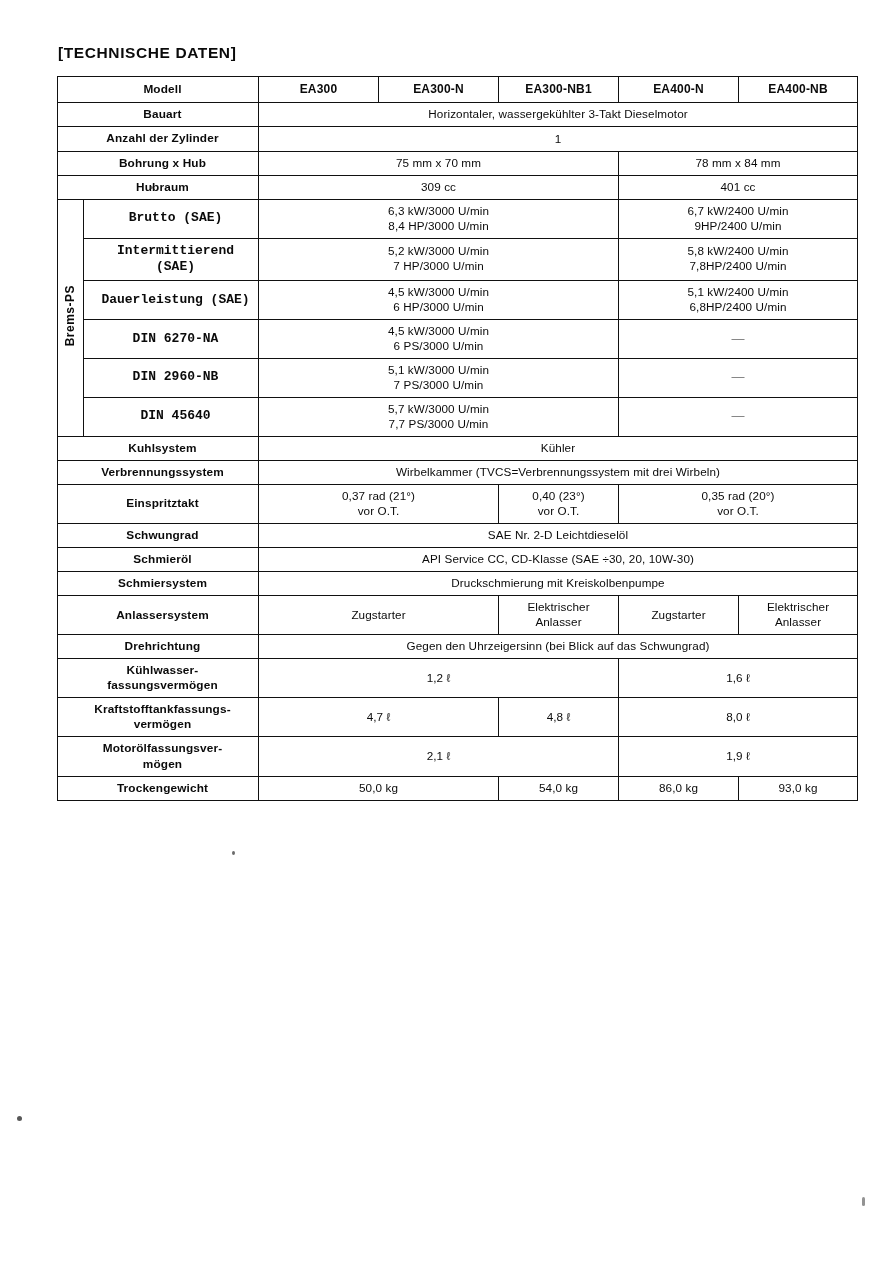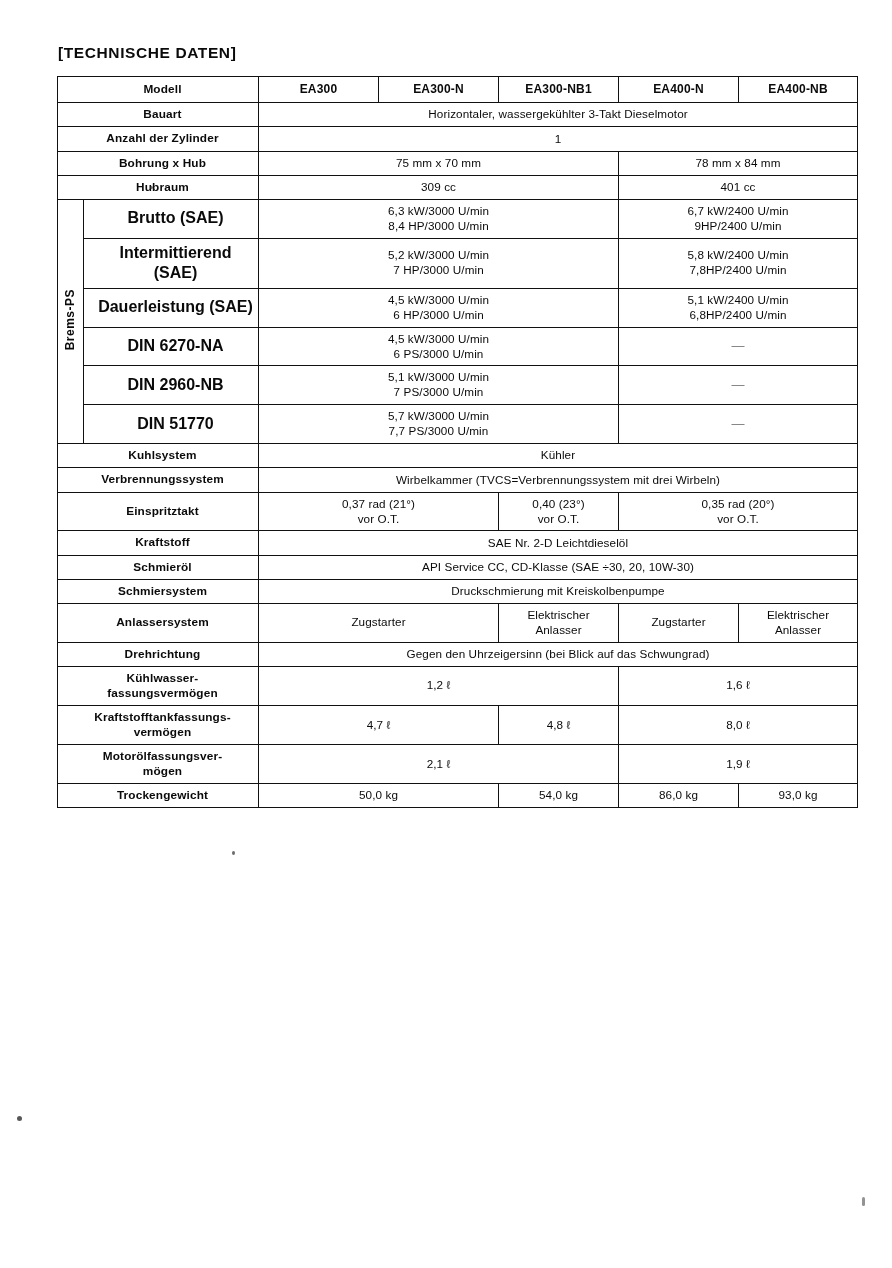--- a/index.html
+++ b/index.html
@@ -66,21 +66,22 @@
     font-weight: bold;
     padding: 4px 0 4px 9px !important;
     font-size: 11.8px;
     letter-spacing: 0.15px;
     margin-top: 48px;
   }
   .lbl-sub {
     text-align: left;
     font-weight: bold;
     padding: 4px 0 4px 9px !important;
-    font-size: 16px;
+    font-size: 13px;
+    font-family: Liberation Mono, monospace;
   }
   .val {
     padding: 4px 3px !important;
     font-size: 11.7px;
     letter-spacing: 0.1px;
   }
   .val.model {
     font-weight: bold;
     font-size: 12px;
     padding: 5px 19px !important;
@@ -207,21 +208,21 @@
         </tr>
 
         <tr>
           <td class="lbl-sub two-line">DIN 2960-NB</td>
           <td class="val two-line" colspan="3">5,1 kW/3000 U/min
 7 PS/3000 U/min</td>
           <td class="val dash" colspan="2">—</td>
         </tr>
 
         <tr>
-          <td class="lbl-sub two-line">DIN 51770</td>
+          <td class="lbl-sub two-line">DIN 45640</td>
           <td class="val two-line" colspan="3">5,7 kW/3000 U/min
 7,7 PS/3000 U/min</td>
           <td class="val dash" colspan="2">—</td>
         </tr>
 
         <tr>
           <td class="lbl" colspan="2">Kuhlsystem</td>
           <td class="val" colspan="5">Kühler</td>
         </tr>
 
@@ -234,21 +235,21 @@
           <td class="lbl" colspan="2">Einspritztakt</td>
           <td class="val two-line" colspan="2">0,37 rad (21°)
 vor O.T.</td>
           <td class="val two-line">0,40 (23°)
 vor O.T.</td>
           <td class="val two-line" colspan="2">0,35 rad (20°)
 vor O.T.</td>
         </tr>
 
         <tr>
-          <td class="lbl" colspan="2">Kraftstoff</td>
+          <td class="lbl" colspan="2">Schwungrad</td>
           <td class="val" colspan="5">SAE Nr. 2-D Leichtdieselöl</td>
         </tr>
 
         <tr>
           <td class="lbl" colspan="2">Schmieröl</td>
           <td class="val" colspan="5">API Service CC, CD-Klasse (SAE ÷30, 20, 10W-30)</td>
         </tr>
 
         <tr>
           <td class="lbl" colspan="2">Schmiersystem</td>

